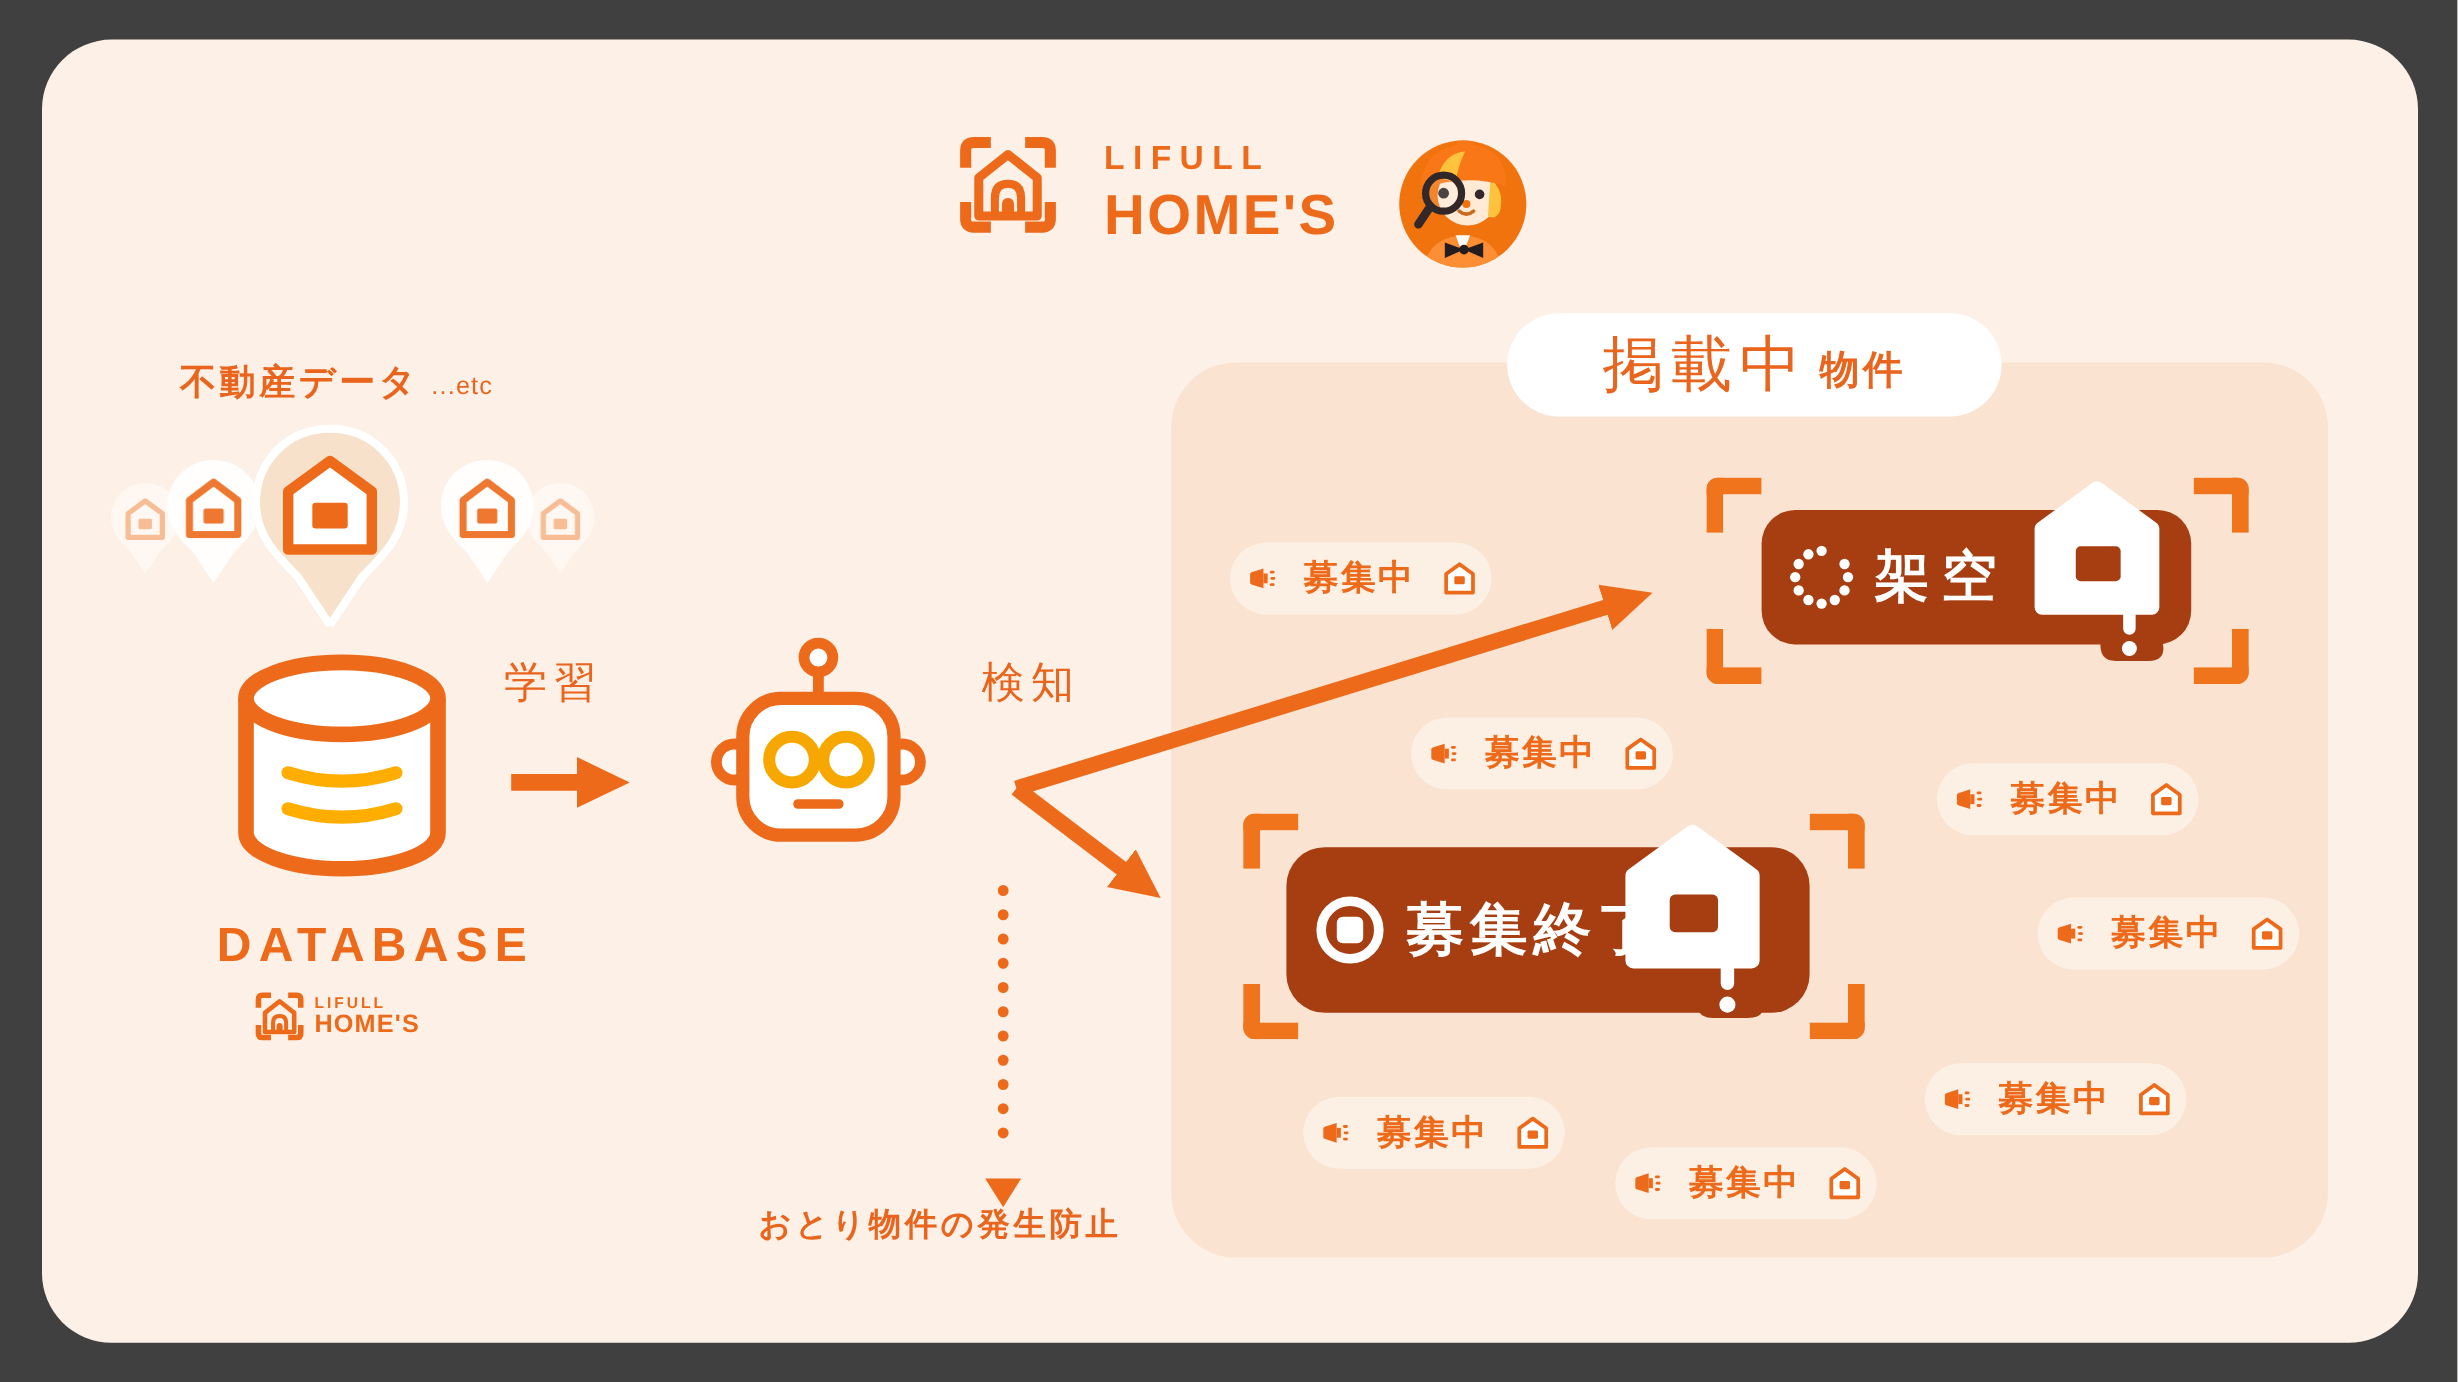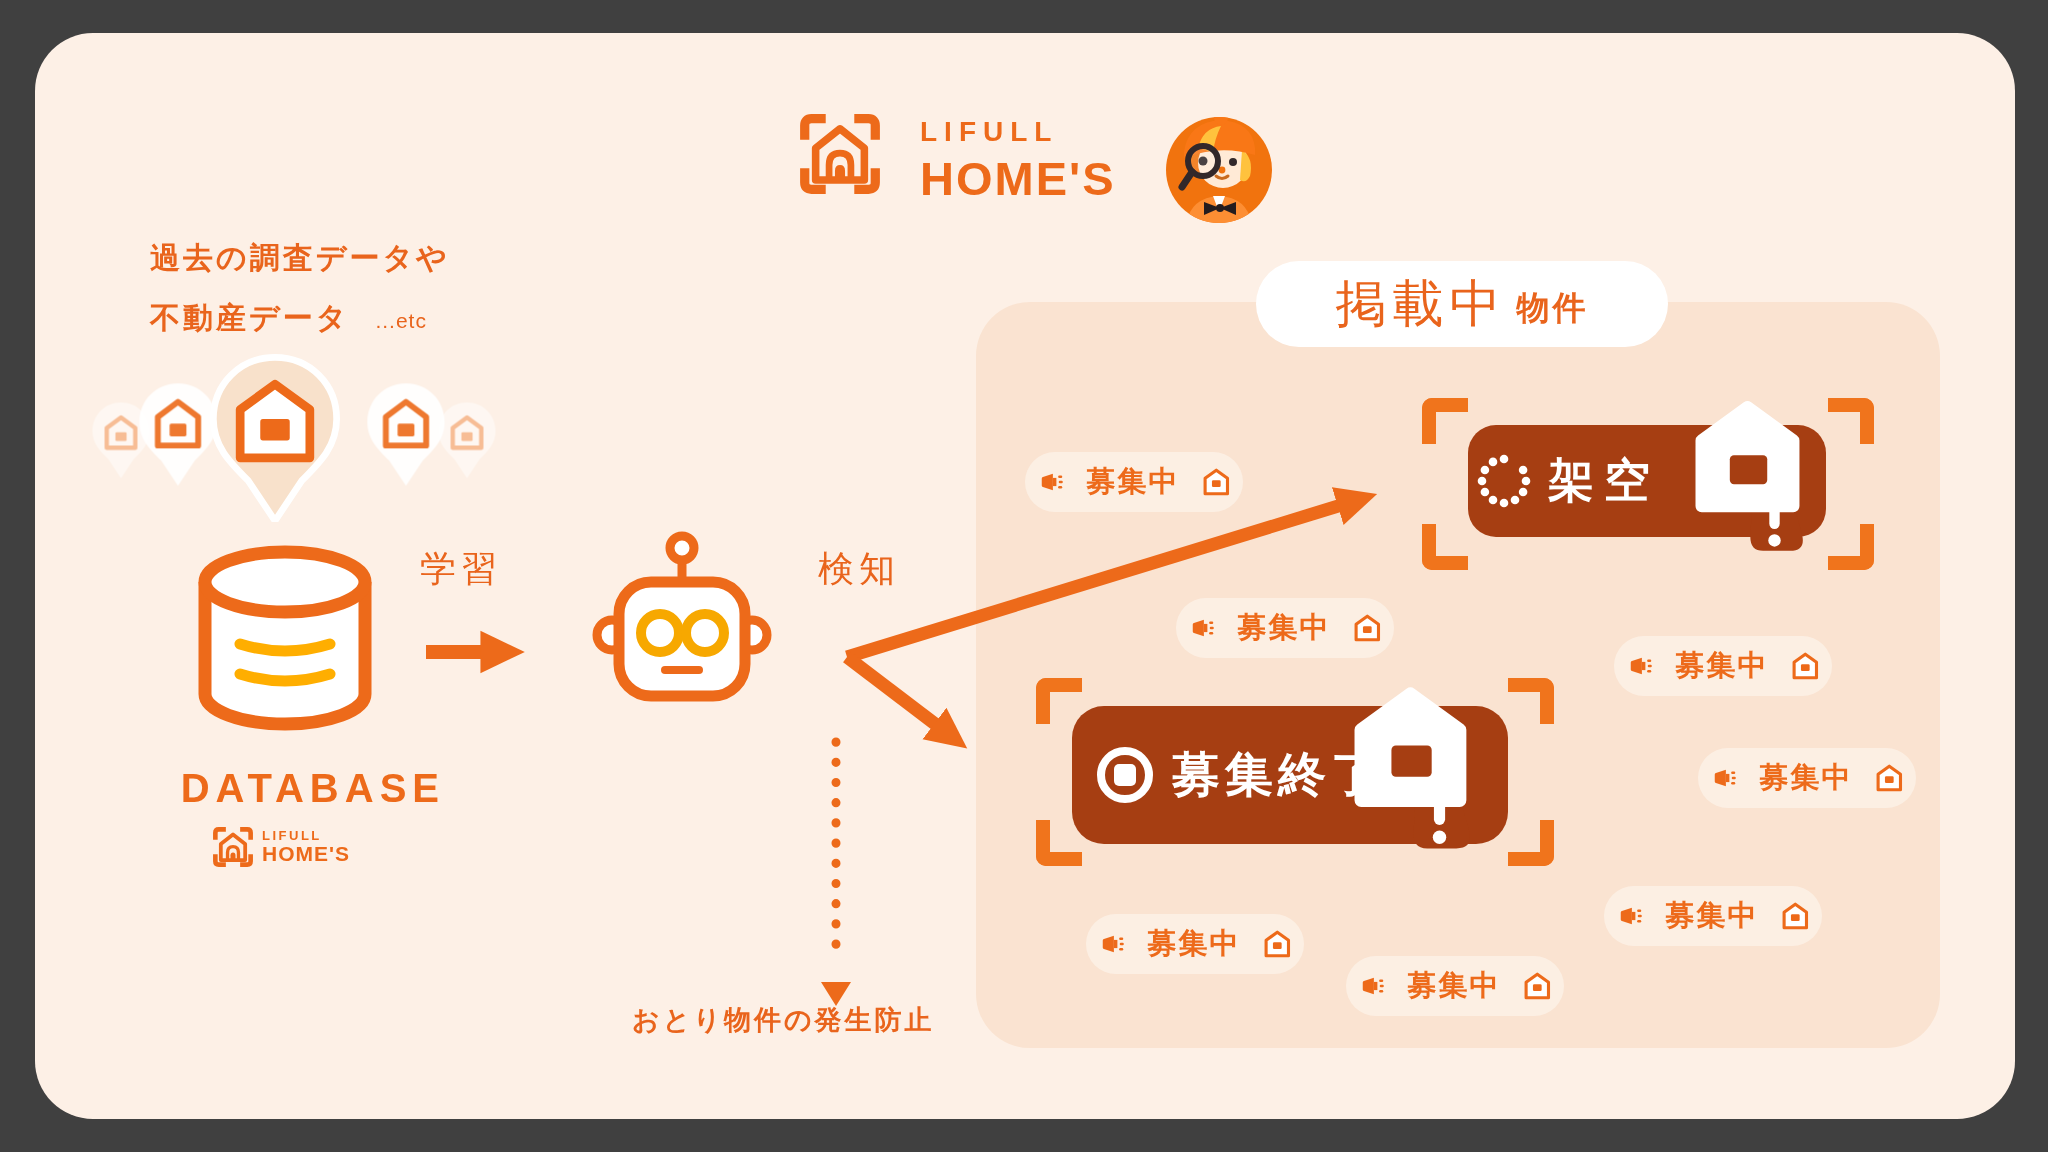--- a/index.html
+++ b/index.html
@@ -37,21 +37,21 @@
   .chip .house{margin-left:auto}
   
   .bkt{position:absolute;pointer-events:none}
   .bkt i{position:absolute;width:46px;height:46px;border:0 solid var(--orange2);display:block}
   .bkt .tl{left:0;top:0;border-left-width:14px;border-top-width:14px;border-top-left-radius:10px}
   .bkt .tr{right:0;top:0;border-right-width:14px;border-top-width:14px;border-top-right-radius:10px}
   .bkt .bl{left:0;bottom:0;border-left-width:14px;border-bottom-width:14px;border-bottom-left-radius:10px}
   .bkt .br{right:0;bottom:0;border-right-width:14px;border-bottom-width:14px;border-bottom-right-radius:10px}
   
   .dark-badge{background:var(--dark);display:flex;align-items:center}
-  .fake-badge{position:absolute;left:46px;top:27px;width:358px;height:112px;border-radius:28px;padding-left:8px;gap:16px}
+  .fake-badge{position:absolute;left:46px;top:27px;width:358px;height:112px;border-radius:28px;padding-left:22px;gap:16px}
   .fake-label{font-size:46px;font-weight:800;letter-spacing:10px;color:#fff;white-space:nowrap}
   .ended-badge{position:absolute;left:36px;top:28px;width:436px;height:138px;border-radius:32px;padding-left:24px;gap:18px}
   .ended-label{font-size:48px;font-weight:800;letter-spacing:5px;color:#fff;white-space:nowrap}
 </style>
 </head>
 <body>
 
 <div id="canvas">
 
   <div class="abs card"></div>
@@ -91,22 +91,21 @@
       <path d="M58,70 Q64,75 70,70" fill="none" stroke="#C96A1E" stroke-width="3" stroke-linecap="round"></path>
       <path d="M46,96 L62,102 L46,109 Z" fill="#241C1E"></path>
       <path d="M78,96 L62,102 L78,109 Z" fill="#241C1E"></path>
       <circle cx="62" cy="102" r="4" fill="#241C1E"></circle>
       <circle cx="45" cy="55" r="4.5" fill="#32282A"></circle>
       <circle cx="45" cy="55" r="15" fill="rgba(255,255,255,0.12)" stroke="#32282A" stroke-width="6"></circle>
       <path d="M34,66 L24,81" stroke="#32282A" stroke-width="7" stroke-linecap="round"></path>
     </g>
   </svg>
 
-  <div class="abs src-line" style="left:150px;top:238px">過去の調査データや</div>
-  <div class="abs" style="left:150px;top:298px;display:flex;align-items:baseline;gap:26px">
+  <div class="abs" style="left:150px;top:298px;display:flex;align-items:baseline;gap:10px">
     <span class="src-line">不動産データ</span>
     <span class="src-etc">...etc</span>
   </div>
 
   <svg class="abs" style="left:88px;top:352px" width="412" height="170" viewBox="0 0 412 170">
     <g opacity="0.5">
       <g transform="translate(2,48) scale(0.62)">
         <path d="M50,4 C24,4 4,24 4,50 C4,70 16,82 30,96 L50,126 L70,96 C84,82 96,70 96,50 C96,24 76,4 50,4 Z" fill="#fff"></path>
         <path d="M50,28 L73,45 V77 H27 V45 Z" fill="#fff" stroke="#F08A45" stroke-width="7" stroke-linejoin="round"></path>
         <rect x="41" y="52" width="18" height="14" rx="2" fill="#F08A45"></rect>

